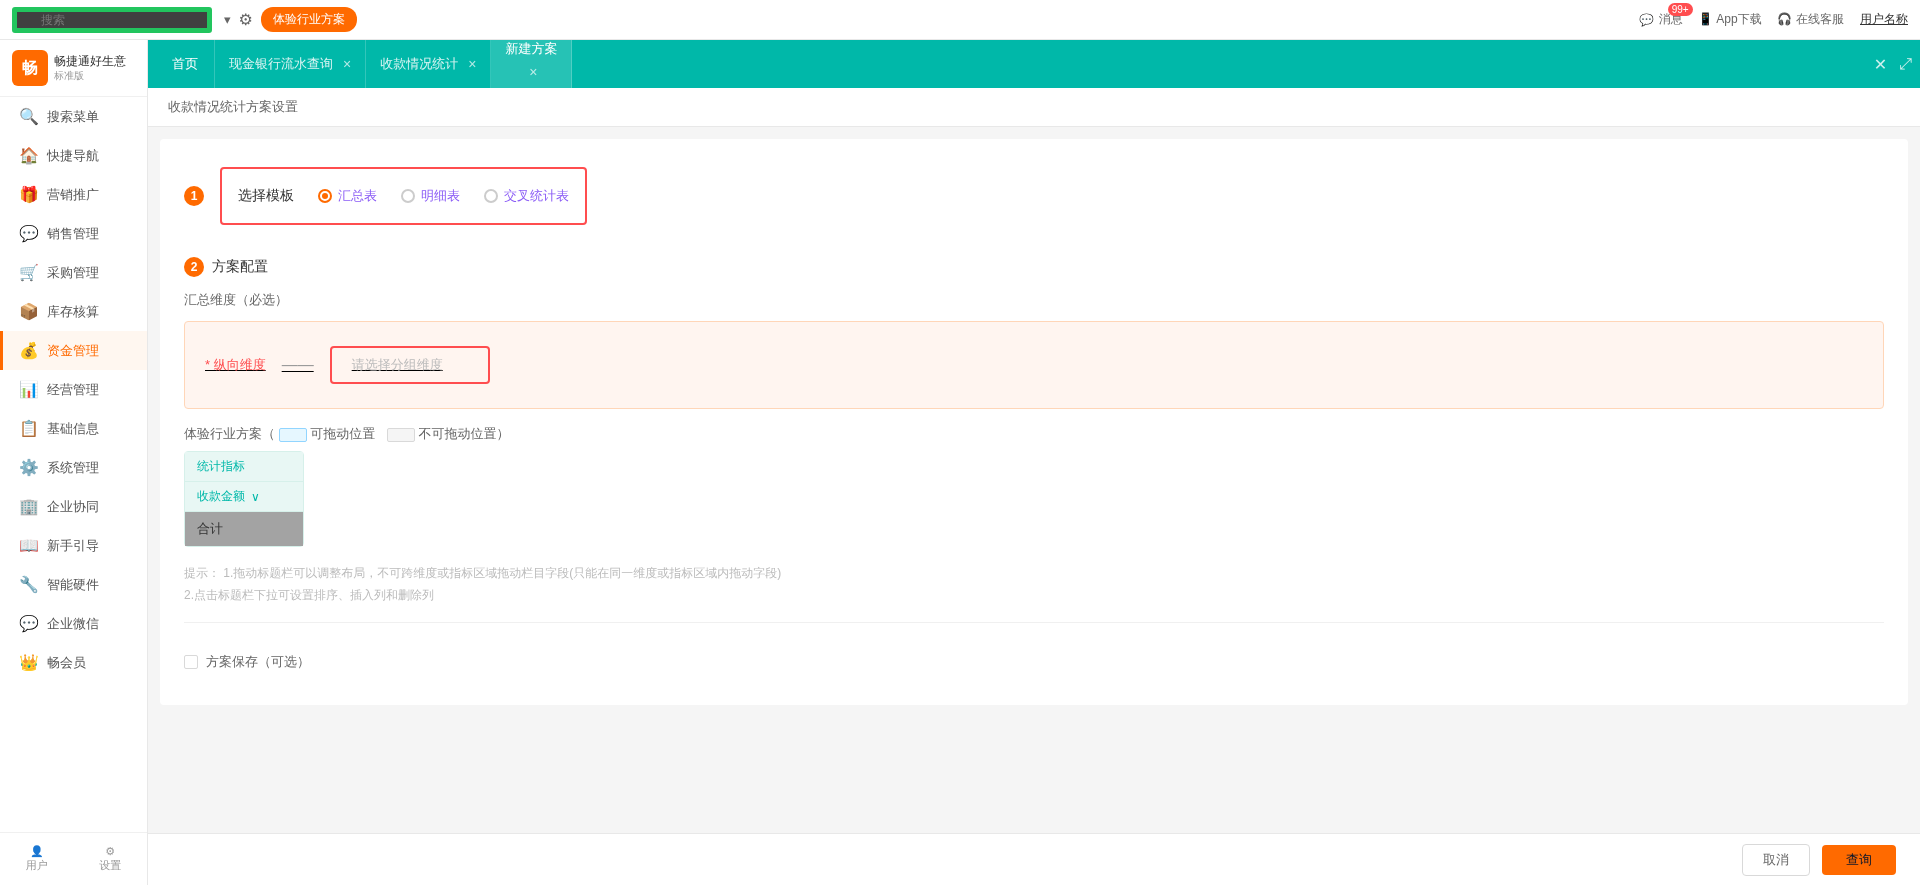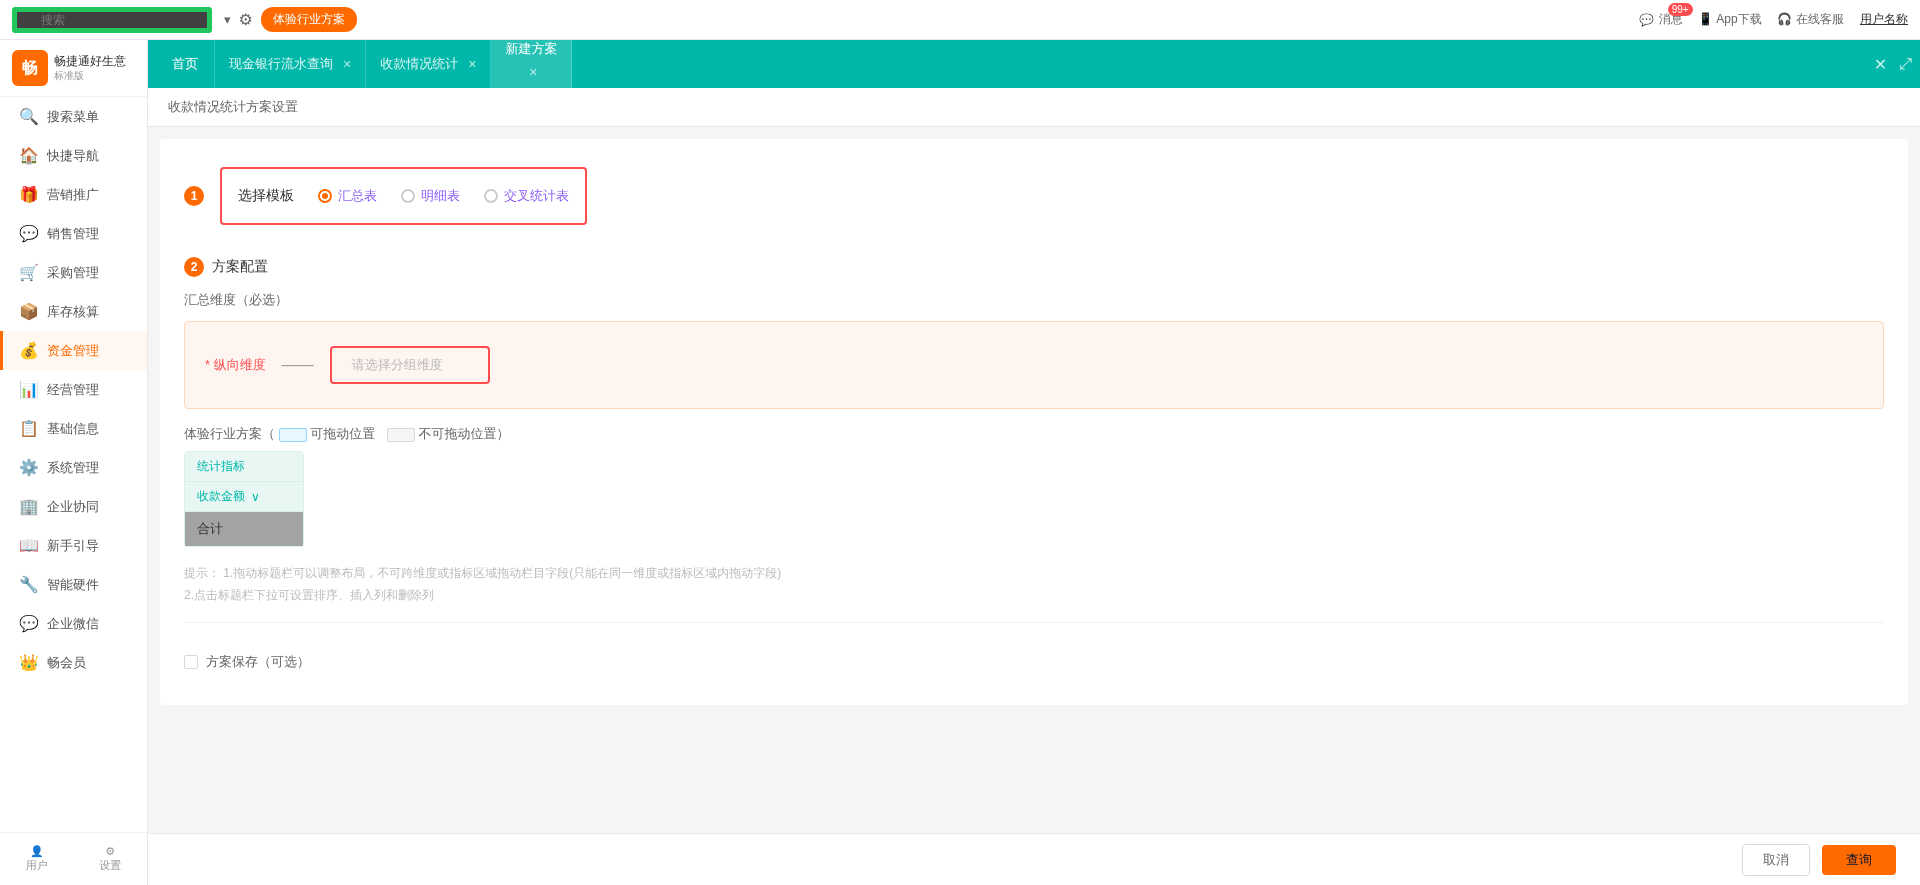--- a/index.html
+++ b/index.html
@@ -117,21 +117,21 @@
     }
     .template-label { font-size: 14px; color: #333; font-weight: 500; text-align: right; }
 
     
     .section2 { margin-top: 24px; }
     .sub-label { font-size: 13px; color: #666; margin-bottom: 12px; }
 
     
     .dimension-area {
       background: #fff5f0; border: 1px solid #ffd6b8; border-radius: 4px;
-      padding: 24px 20px; margin-bottom: 16px;
+      padding: 24px 20px; margin-bottom: 16px; text-decoration: underline;
     }
     .dimension-row { display: flex; align-items: center; gap: 16px; }
     .dimension-label { color: #ff4d4f; font-size: 13px; }
     .dimension-arrow { color: #999; font-size: 16px; }
     .dimension-select-box {
       border: 2px solid #ff4d4f; border-radius: 4px; padding: 8px 20px;
       color: #bbb; font-size: 13px; cursor: pointer; min-width: 160px;
     }
 
     

